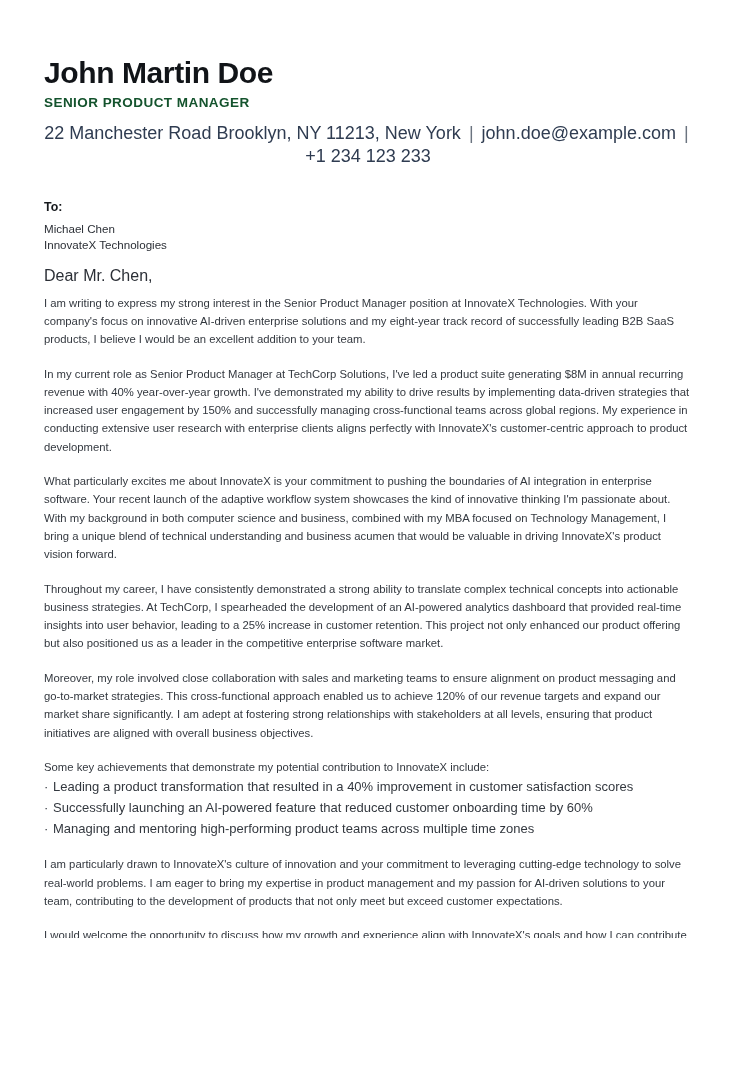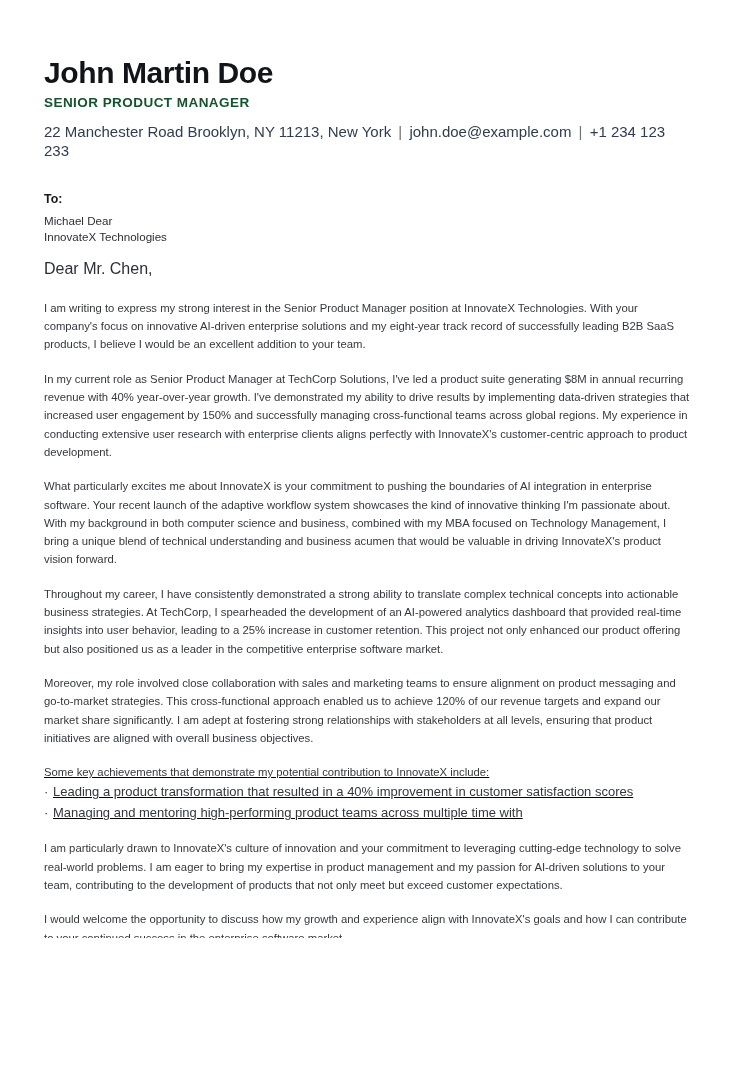--- a/index.html
+++ b/index.html
@@ -41,24 +41,25 @@
     margin: 5px 0 0 0;
     font-size: 13.5px;
     line-height: 1.2;
     font-weight: 600;
     letter-spacing: 0.45px;
     color: #14532d;
     text-transform: uppercase;
   }
   .contact-line {
     margin: 11px 0 0 0;
-    font-size: 15px;
+    font-size: 18px;
     line-height: 1.3;
     color: #2f3c51;
     font-weight: 400;
+    text-align: center;
   }
   .contact-sep {
     color: #6b7480;
     padding: 0 3px;
   }
 
   
   .recipient {
     margin-top: 24px;
   }
@@ -78,36 +79,35 @@
 
   .salutation {
     margin: 11px 0 0 0;
     font-size: 16px;
     line-height: 1.45;
     color: #2b2f36;
   }
 
   
   .body-content {
-    margin-top: 19px;
+    margin-top: 6px;
   }
   .para {
     margin: 0 0 16px 0;
     font-size: 11.3px;
     line-height: 1.62;
     color: #33383f;
     text-align: left;
   }
   .para:last-child {
     margin-bottom: 0;
   }
 
   .achievements-block {
     margin: 0 0 16px 0;
-    text-decoration: underline;
   }
   .achievements-intro {
     margin: 0;
     font-size: 11.3px;
     line-height: 1.62;
     color: #33383f;
   }
   .bullet-list {
     list-style: none;
     margin: 0;
@@ -151,38 +151,39 @@
       <span>22 Manchester Road Brooklyn, NY 11213, New York</span>
       <span class="contact-sep">|</span>
       <span>john.doe@example.com</span>
       <span class="contact-sep">|</span>
       <span>+1 234 123 233</span>
     </div>
   </header>
 
   <section class="recipient">
     <div class="to-label">To:</div>
-    <p class="recipient-line">Michael Dear</p>
+    <p class="recipient-line">Michael Chen</p>
     <p class="recipient-line">InnovateX Technologies</p>
   </section>
 
   <p class="salutation">Dear Mr. Chen,</p>
 
   <section class="body-content">
     <p class="para">I am writing to express my strong interest in the Senior Product Manager position at InnovateX Technologies. With your company's focus on innovative AI-driven enterprise solutions and my eight-year track record of successfully leading B2B SaaS products, I believe I would be an excellent addition to your team.</p>
     <p class="para">In my current role as Senior Product Manager at TechCorp Solutions, I've led a product suite generating $8M in annual recurring revenue with 40% year-over-year growth. I've demonstrated my ability to drive results by implementing data-driven strategies that increased user engagement by 150% and successfully managing cross-functional teams across global regions. My experience in conducting extensive user research with enterprise clients aligns perfectly with InnovateX's customer-centric approach to product development.</p>
     <p class="para">What particularly excites me about InnovateX is your commitment to pushing the boundaries of AI integration in enterprise software. Your recent launch of the adaptive workflow system showcases the kind of innovative thinking I'm passionate about. With my background in both computer science and business, combined with my MBA focused on Technology Management, I bring a unique blend of technical understanding and business acumen that would be valuable in driving InnovateX's product vision forward.</p>
     <p class="para">Throughout my career, I have consistently demonstrated a strong ability to translate complex technical concepts into actionable business strategies. At TechCorp, I spearheaded the development of an AI-powered analytics dashboard that provided real-time insights into user behavior, leading to a 25% increase in customer retention. This project not only enhanced our product offering but also positioned us as a leader in the competitive enterprise software market.</p>
     <p class="para">Moreover, my role involved close collaboration with sales and marketing teams to ensure alignment on product messaging and go-to-market strategies. This cross-functional approach enabled us to achieve 120% of our revenue targets and expand our market share significantly. I am adept at fostering strong relationships with stakeholders at all levels, ensuring that product initiatives are aligned with overall business objectives.</p>
 
     <div class="achievements-block">
       <p class="achievements-intro">Some key achievements that demonstrate my potential contribution to InnovateX include:</p>
       <ul class="bullet-list">
         <li class="bullet-item">Leading a product transformation that resulted in a 40% improvement in customer satisfaction scores</li>
-        <li class="bullet-item">Managing and mentoring high-performing product teams across multiple time with</li>
+        <li class="bullet-item">Successfully launching an AI-powered feature that reduced customer onboarding time by 60%</li>
+        <li class="bullet-item">Managing and mentoring high-performing product teams across multiple time zones</li>
       </ul>
     </div>
 
     <p class="para">I am particularly drawn to InnovateX's culture of innovation and your commitment to leveraging cutting-edge technology to solve real-world problems. I am eager to bring my expertise in product management and my passion for AI-driven solutions to your team, contributing to the development of products that not only meet but exceed customer expectations.</p>
     <p class="para">I would welcome the opportunity to discuss how my growth and experience align with InnovateX's goals and how I can contribute to your continued success in the enterprise software market.</p>
     <p class="para">Thank you for considering my application. I look forward to speaking with you about this opportunity.</p>
 
     <div class="signature">
       <p class="signature-line">Best regards,</p>
       <p class="signature-line">What Doe</p>

